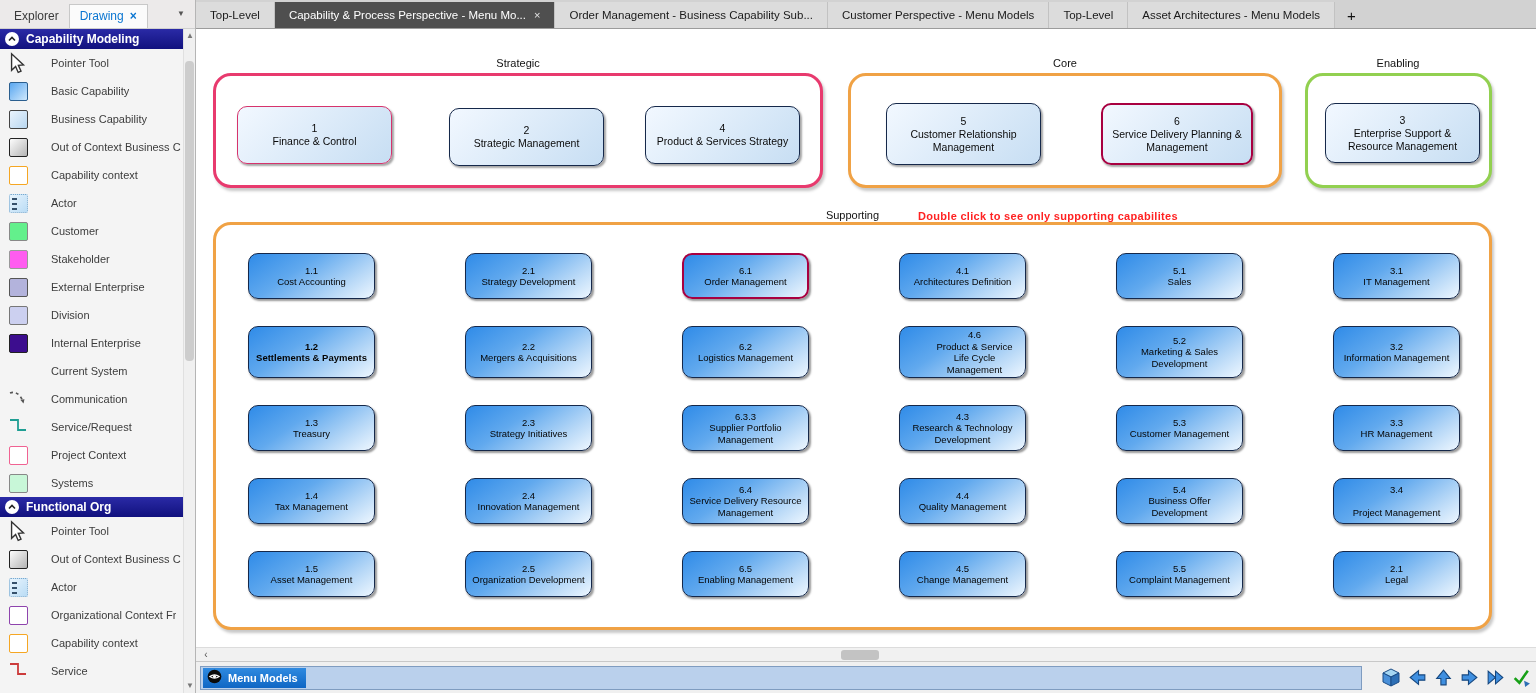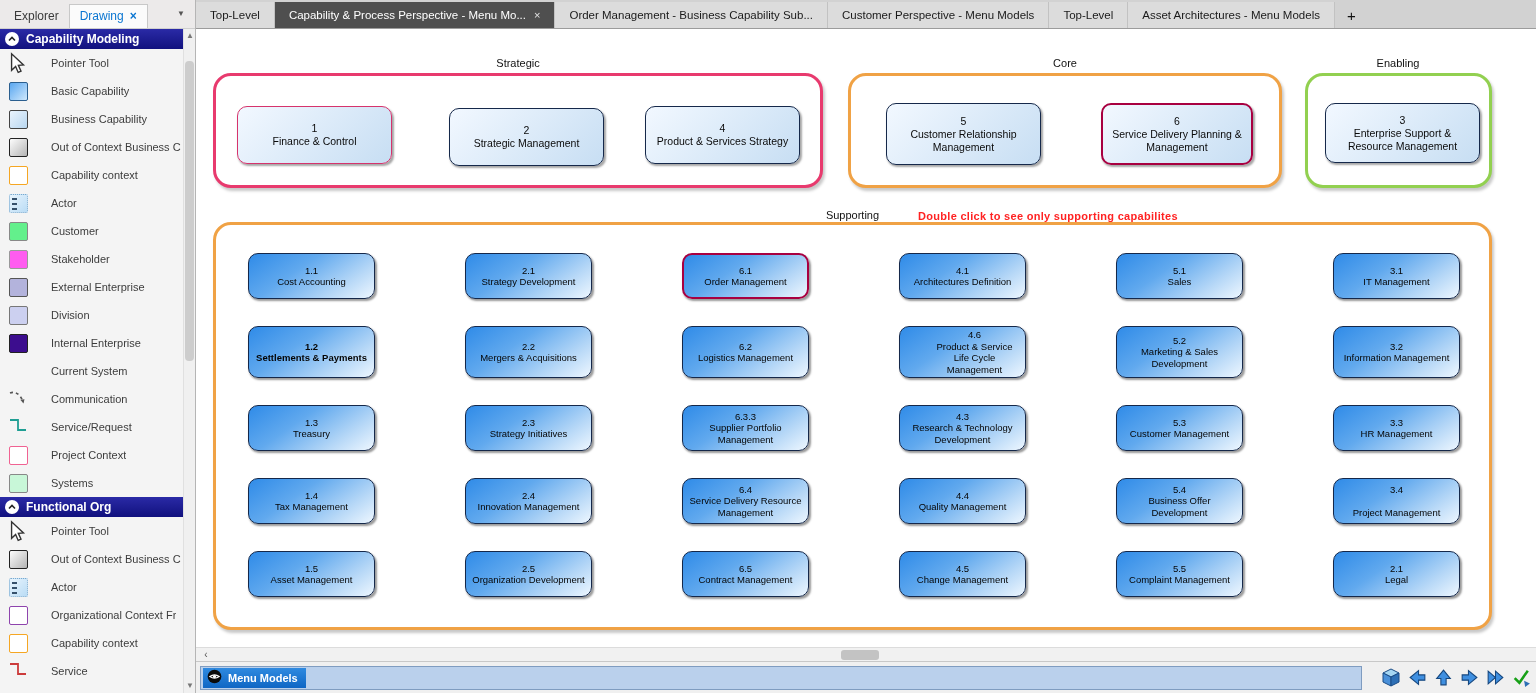--- a/index.html
+++ b/index.html
@@ -422,21 +422,21 @@
             <div class="sup-box" style="position: relative;">
               <span class="num">1.5</span>
               <span class="nm">Asset Management</span>
             </div>
             <div class="sup-box" style="position: relative;">
               <span class="num">2.5</span>
               <span class="nm">Organization Development</span>
             </div>
             <div class="sup-box" style="position: relative;">
               <span class="num">6.5</span>
-              <span class="nm">Contract Management</span>
+              <span class="nm">Enabling Management</span>
             </div>
             <div class="sup-box" style="position: relative;">
               <span class="num">4.5</span>
               <span class="nm">Change Management</span>
             </div>
             <div class="sup-box" style="position: relative;">
               <span class="num">5.5</span>
               <span class="nm">Complaint Management</span>
             </div>
             <div class="sup-box" style="position: relative;">

